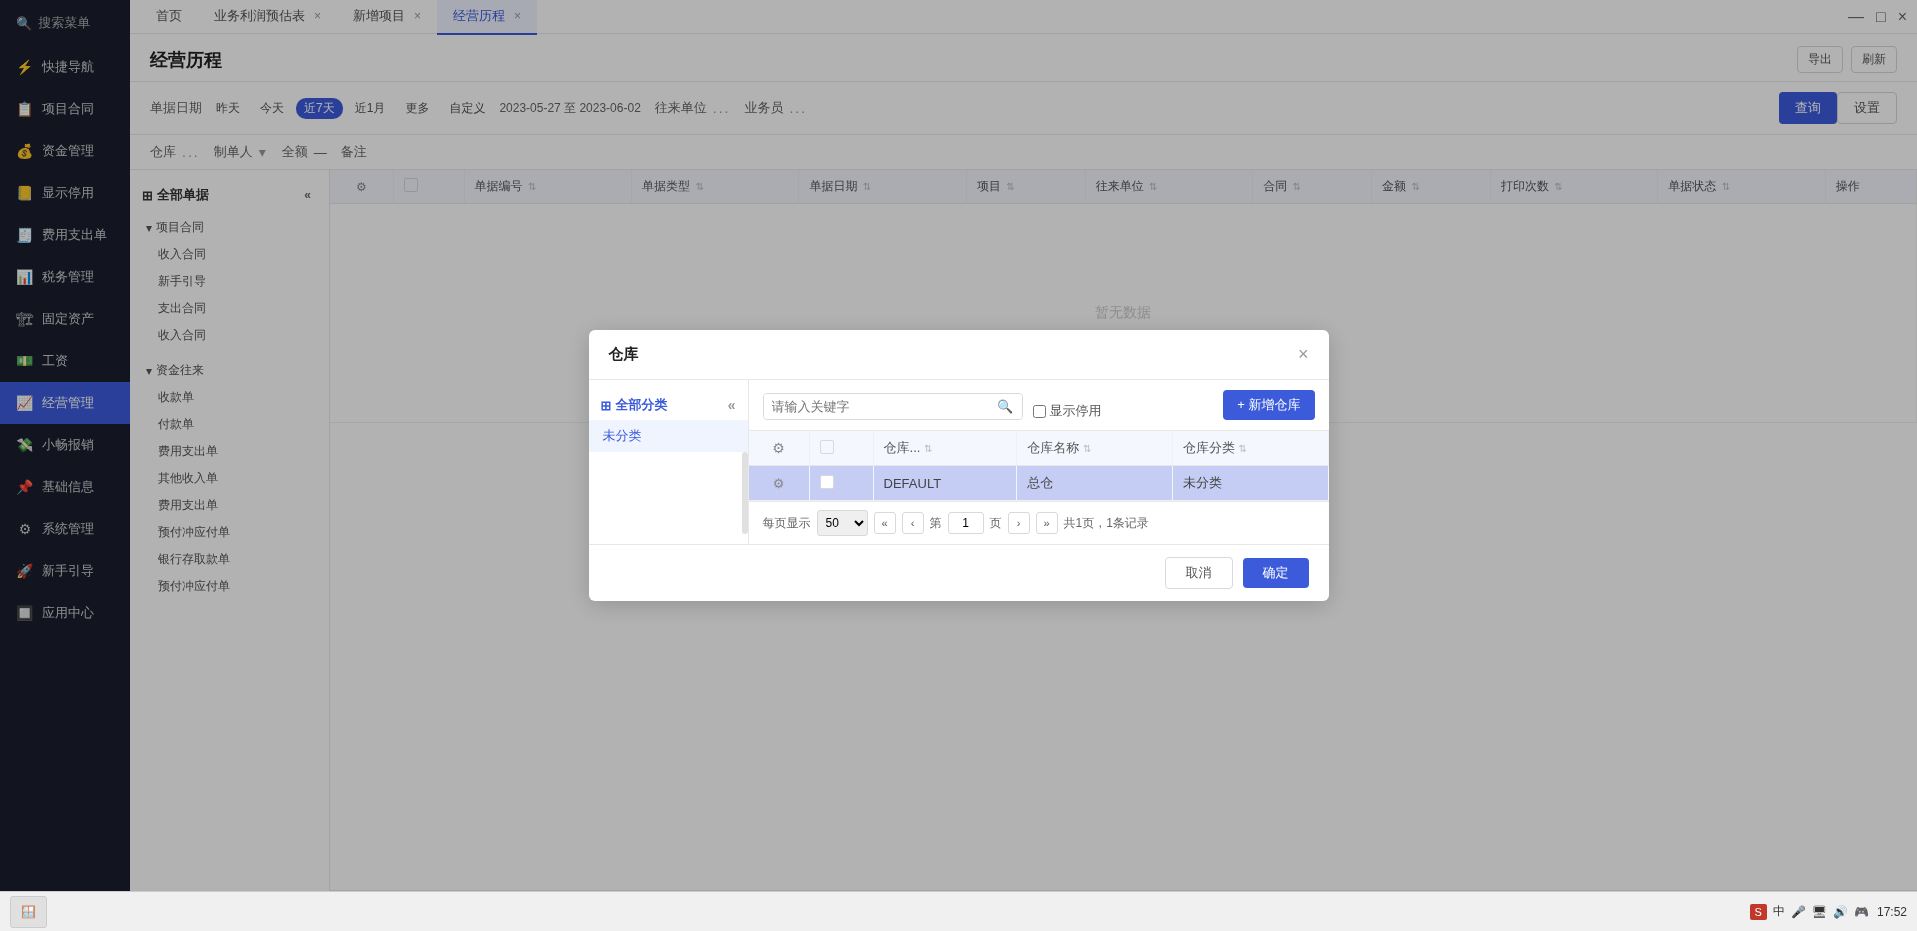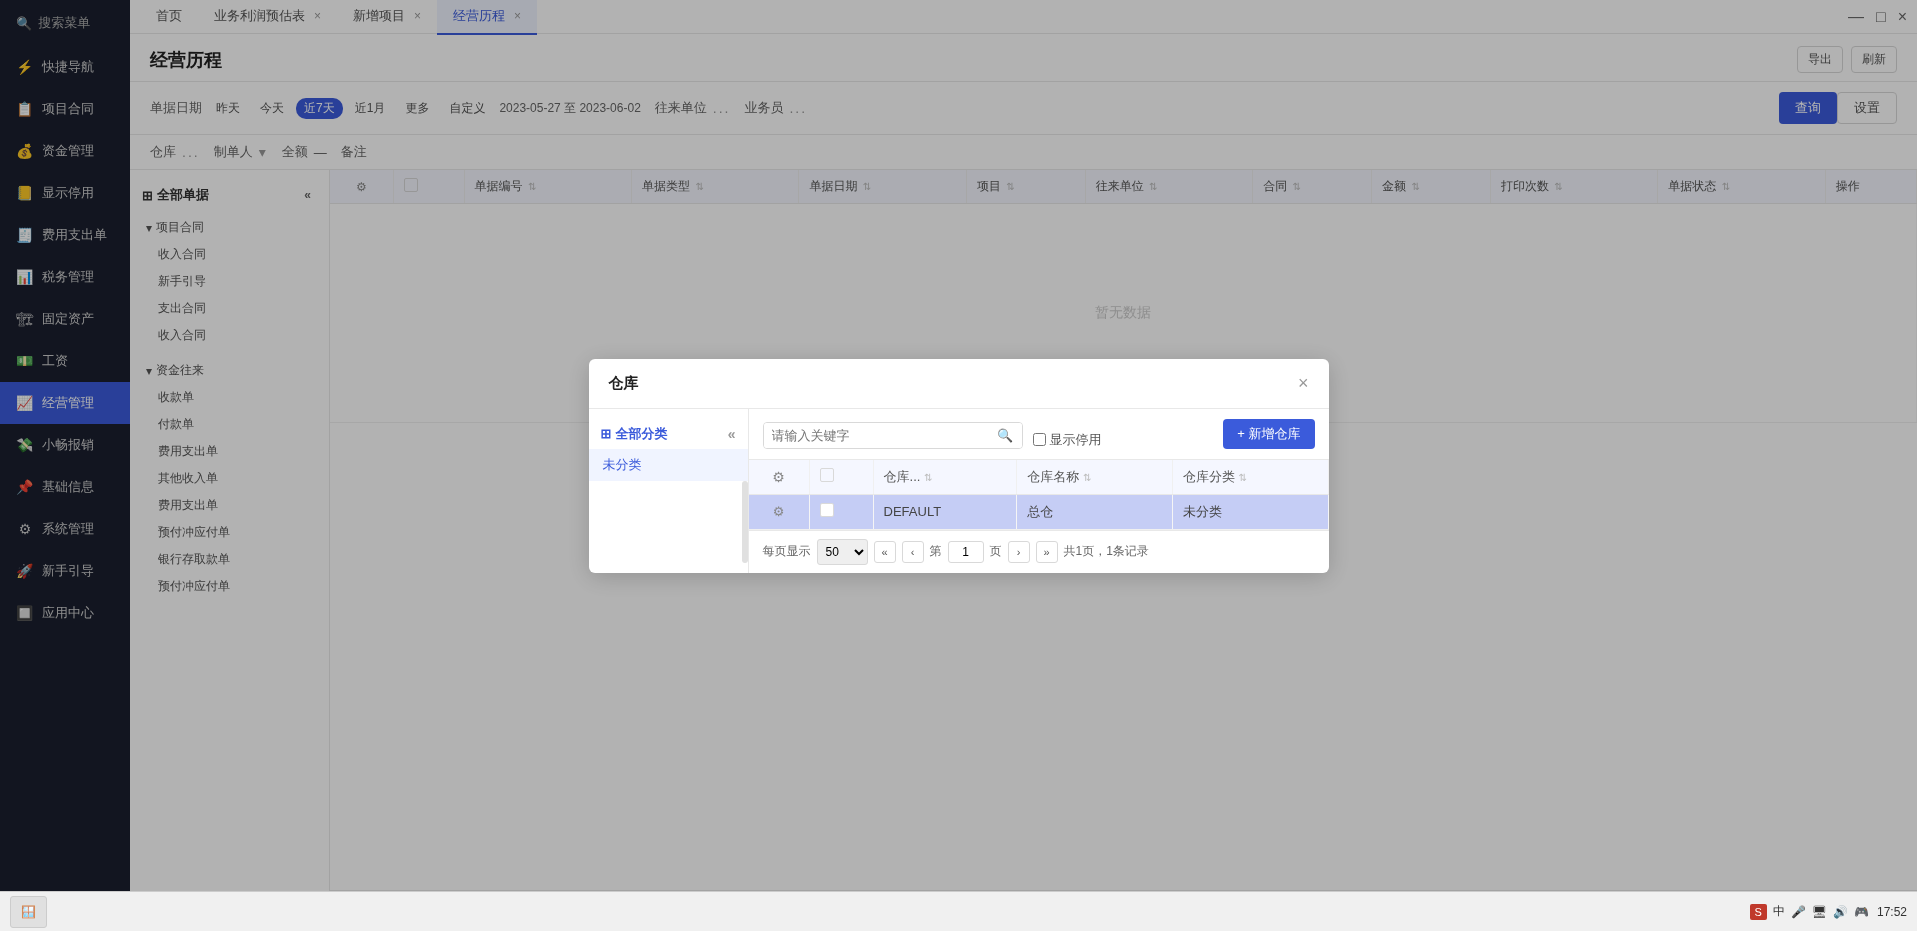--- a/index.html
+++ b/index.html
@@ -456,20 +456,24 @@
           <span>第</span>
           <input class="page-input" value="1" style="">
           <span>页</span>
           <span class="page-btn">›</span>
           <span class="page-btn">»</span>
           <span>共1页，1条记录</span>
         </div>
       </div>
     </div>
 
+    <div class="dialog-action-bar">
+      <button class="btn-cancel">取消</button>
+      <button class="btn-confirm">确定</button>
+    </div>
   </div>
 </div>
 
 <div class="taskbar">
   <div class="taskbar-item">
     <span>🪟</span>
   </div>
   <div class="taskbar-right">
     <div class="tray-icons">
       <span style="background:#c0392b; color:#fff; padding:2px 5px; border-radius:2px; font-size:11px;">S</span>

